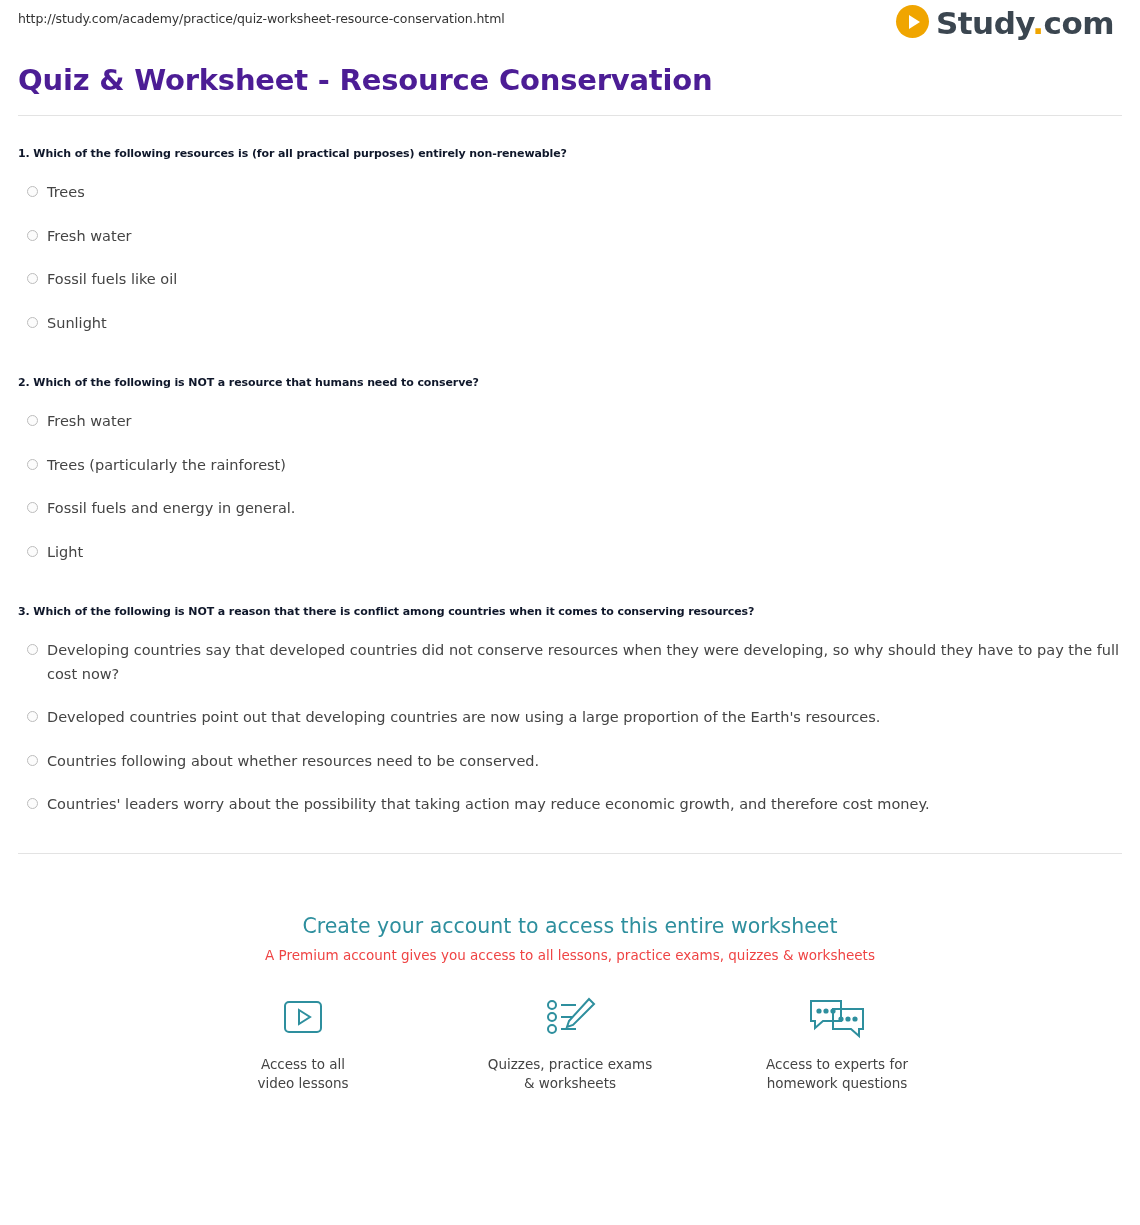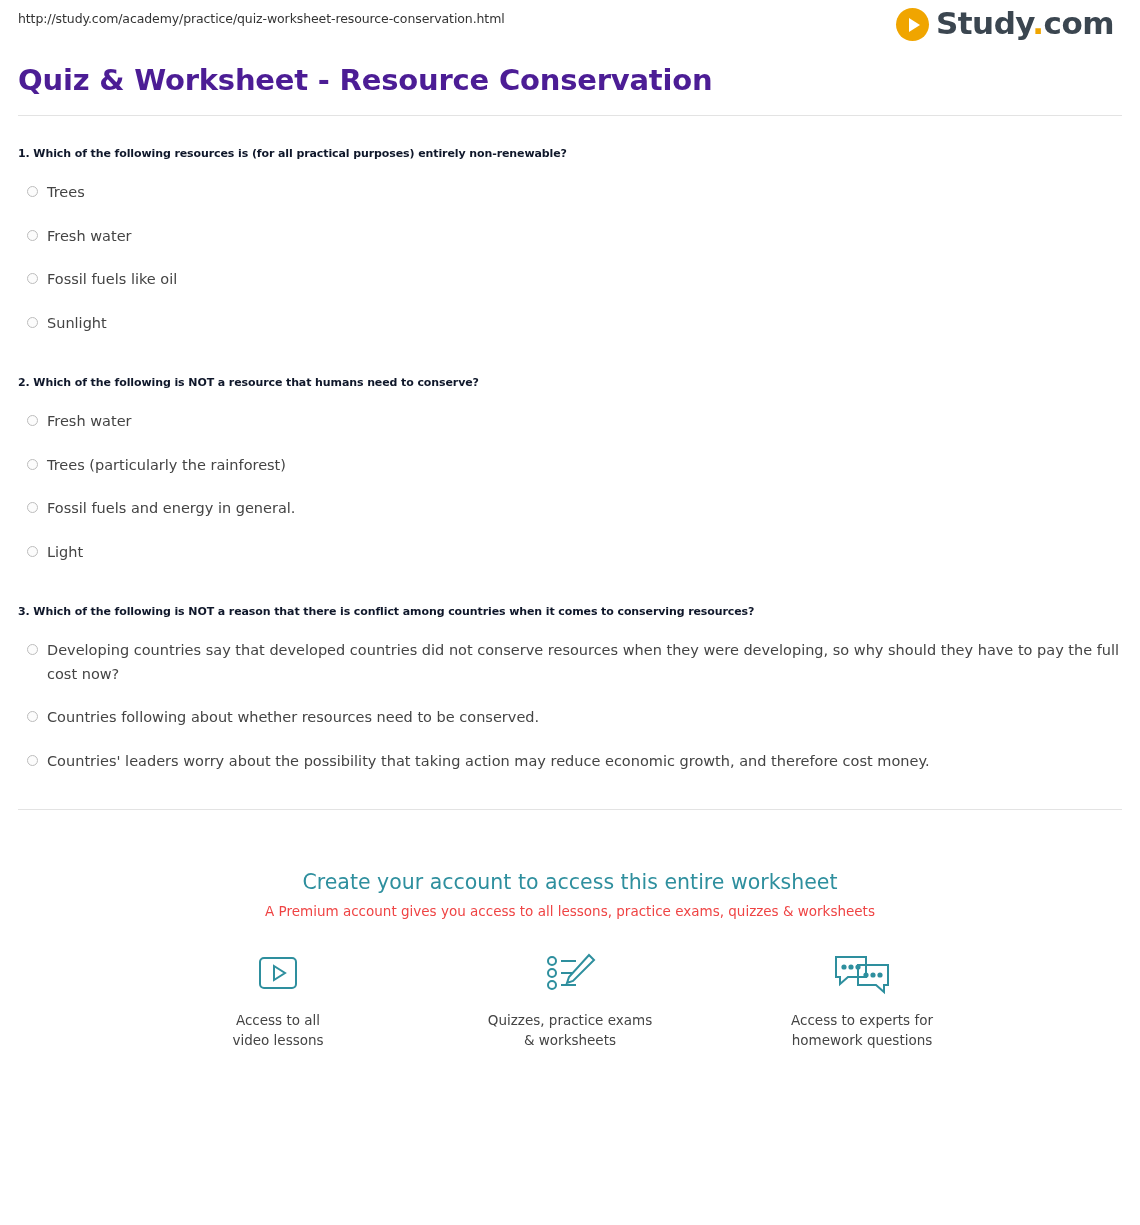--- a/index.html
+++ b/index.html
@@ -27,21 +27,21 @@
   }
   .url {
     font-size: 12.5px;
     color: #333;
     font-family: "DejaVu Sans", "Liberation Sans", sans-serif;
     letter-spacing: -0.1px;
     padding-left: 2px;
   }
   .logo {
     display: flex;
-    align-items: flex-end;
+    align-items: flex-start;
     padding-right: 10px;
     margin-top: -6px;
   }
   .logo-mark {
     width: 33px;
     height: 33px;
     border-radius: 50%;
     background: #f0a500;
     display: inline-flex;
     align-items: center;
@@ -120,21 +120,21 @@
     font-weight: normal;
   }
   .promo-sub {
     font-size: 13.5px;
     color: #ef4444;
     margin: 0;
   }
   .features {
     display: flex;
     justify-content: center;
-    gap: 117px;
+    gap: 92px;
     margin-top: 29px;
   }
   .feature {
     width: 175px;
     text-align: center;
     color: #444;
     font-size: 13.5px;
     line-height: 1.45;
   }
   .feature .ficon {
@@ -215,20 +215,24 @@
       </div>
     </div>
   </div>
 
   <div class="question-block">
     <p class="q-text">3. Which of the following is NOT a reason that there is conflict among countries when it comes to conserving resources?</p>
     <div class="answers">
       <div class="answer">
         <span class="radio"></span>
         <span class="lbl">Developing countries say that developed countries did not conserve resources when they were developing, so why should they have to pay the full cost now?</span>
+      </div>
+      <div class="answer">
+        <span class="radio"></span>
+        <span class="lbl">Developed countries point out that developing countries are now using a large proportion of the Earth's resources.</span>
       </div>
       <div class="answer">
         <span class="radio"></span>
         <span class="lbl">Countries following about whether resources need to be conserved.</span>
       </div>
       <div class="answer">
         <span class="radio"></span>
         <span class="lbl">Countries' leaders worry about the possibility that taking action may reduce economic growth, and therefore cost money.</span>
       </div>
     </div>

